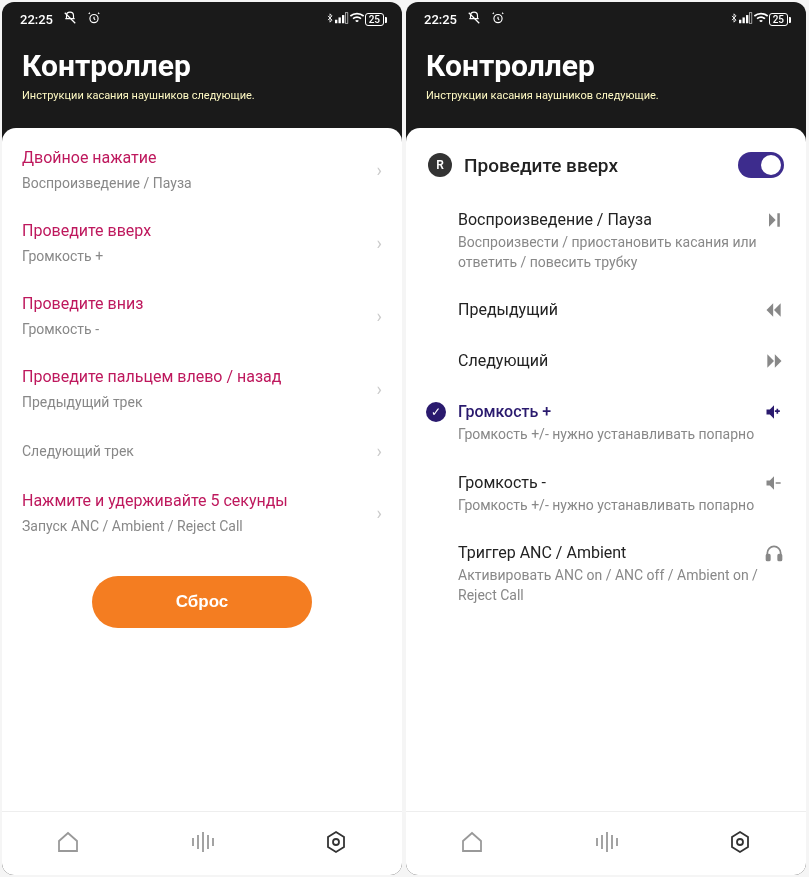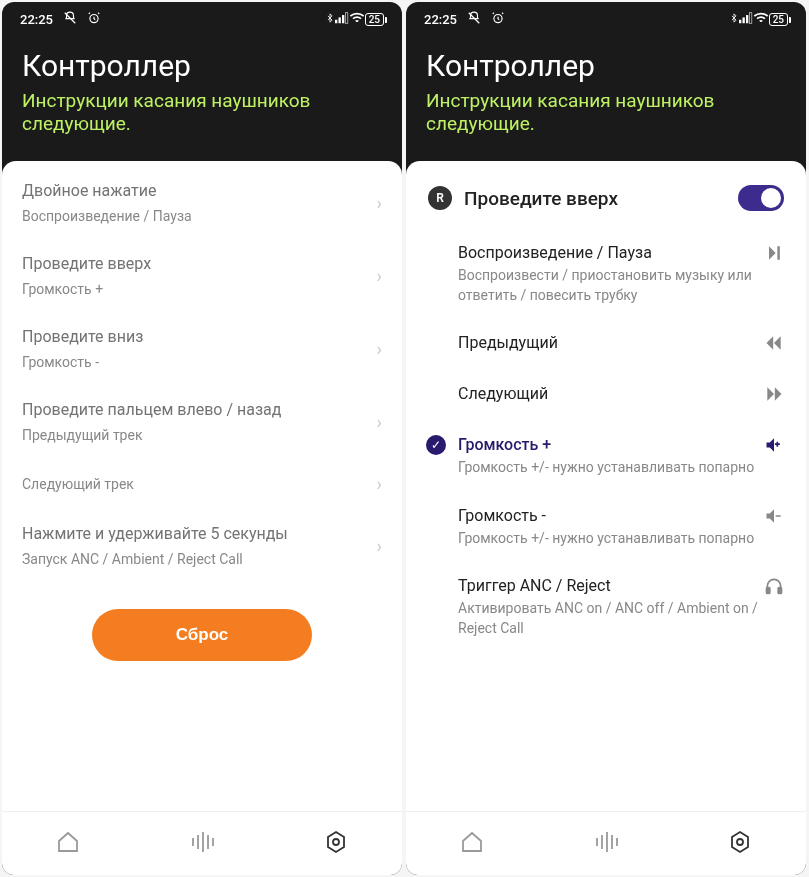--- a/index.html
+++ b/index.html
@@ -33,44 +33,44 @@
     font-weight: 500;
   }
   .status-left { display: flex; align-items: center; gap: 10px; }
   .status-right { display: flex; align-items: center; }
   .header {
     padding: 12px 20px 26px;
     color: #fff;
   }
   .header h1 {
     font-size: 30px;
-    font-weight: 400;
+    font-weight: 700;
     margin-bottom: 6px;
   }
   .header p {
-    font-size: 19px;
-    color: #bef264;
+    font-size: 11px;
+    color: #fef9c3;
   }
   .card {
     background: #fff;
     border-radius: 14px 14px 0 0;
     flex: 1;
     overflow-y: auto;
     padding-top: 4px;
   }
   .gesture-row {
     padding: 16px 20px 14px;
     display: flex;
     justify-content: space-between;
     align-items: center;
   }
   .gesture-info { flex: 1; }
   .gesture-title {
     font-size: 16px;
-    color: #737373;
+    color: #be185d;
     margin-bottom: 8px;
   }
   .gesture-sub {
     font-size: 14px;
     color: #888;
   }
   .chevron {
     color: #ccc;
     font-size: 18px;
   }
@@ -353,21 +353,21 @@
 
   <div class="card">
     <div class="toggle-header">
       <div class="r-badge">R</div>
       <div class="toggle-title">Проведите вверх</div>
       <div class="switch"></div>
     </div>
 
     <div class="action-row">
       <div class="action-title">Воспроизведение / Пауза</div>
-      <div class="action-desc">Воспроизвести / приостановить музыку или ответить / повесить трубку</div>
+      <div class="action-desc">Воспроизвести / приостановить касания или ответить / повесить трубку</div>
       <span class="action-icon">
         <svg width="20" height="20" viewBox="0 0 24 24" fill="currentColor">
             <path d="M6 4l8 8-8 8zM16 4h3v16h-3z"></path>
           </svg>
       </span>
     </div>
 
     <div class="action-row">
       <div class="action-title">Предыдущий</div>
       <span class="action-icon">
@@ -401,21 +401,21 @@
       <div class="action-title">Громкость -</div>
       <div class="action-desc">Громкость +/- нужно устанавливать попарно</div>
       <span class="action-icon">
         <svg width="20" height="20" viewBox="0 0 24 24" fill="currentColor">
             <path d="M3 9h4l5-5v16l-5-5H3zM14 11h6v2h-6z"></path>
           </svg>
       </span>
     </div>
 
     <div class="action-row">
-      <div class="action-title">Триггер ANC / Reject</div>
+      <div class="action-title">Триггер ANC / Ambient</div>
       <div class="action-desc">Активировать ANC on / ANC off / Ambient on / Reject Call</div>
       <span class="action-icon">
         <svg width="20" height="20" viewBox="0 0 24 24" fill="none" stroke="currentColor" stroke-width="2">
             <path d="M4 14v-2a8 8 0 0 1 16 0v2"></path>
             <rect x="3" y="14" width="4" height="7" rx="1" fill="currentColor"></rect>
             <rect x="17" y="14" width="4" height="7" rx="1" fill="currentColor"></rect>
           </svg>
       </span>
     </div>
   </div>

